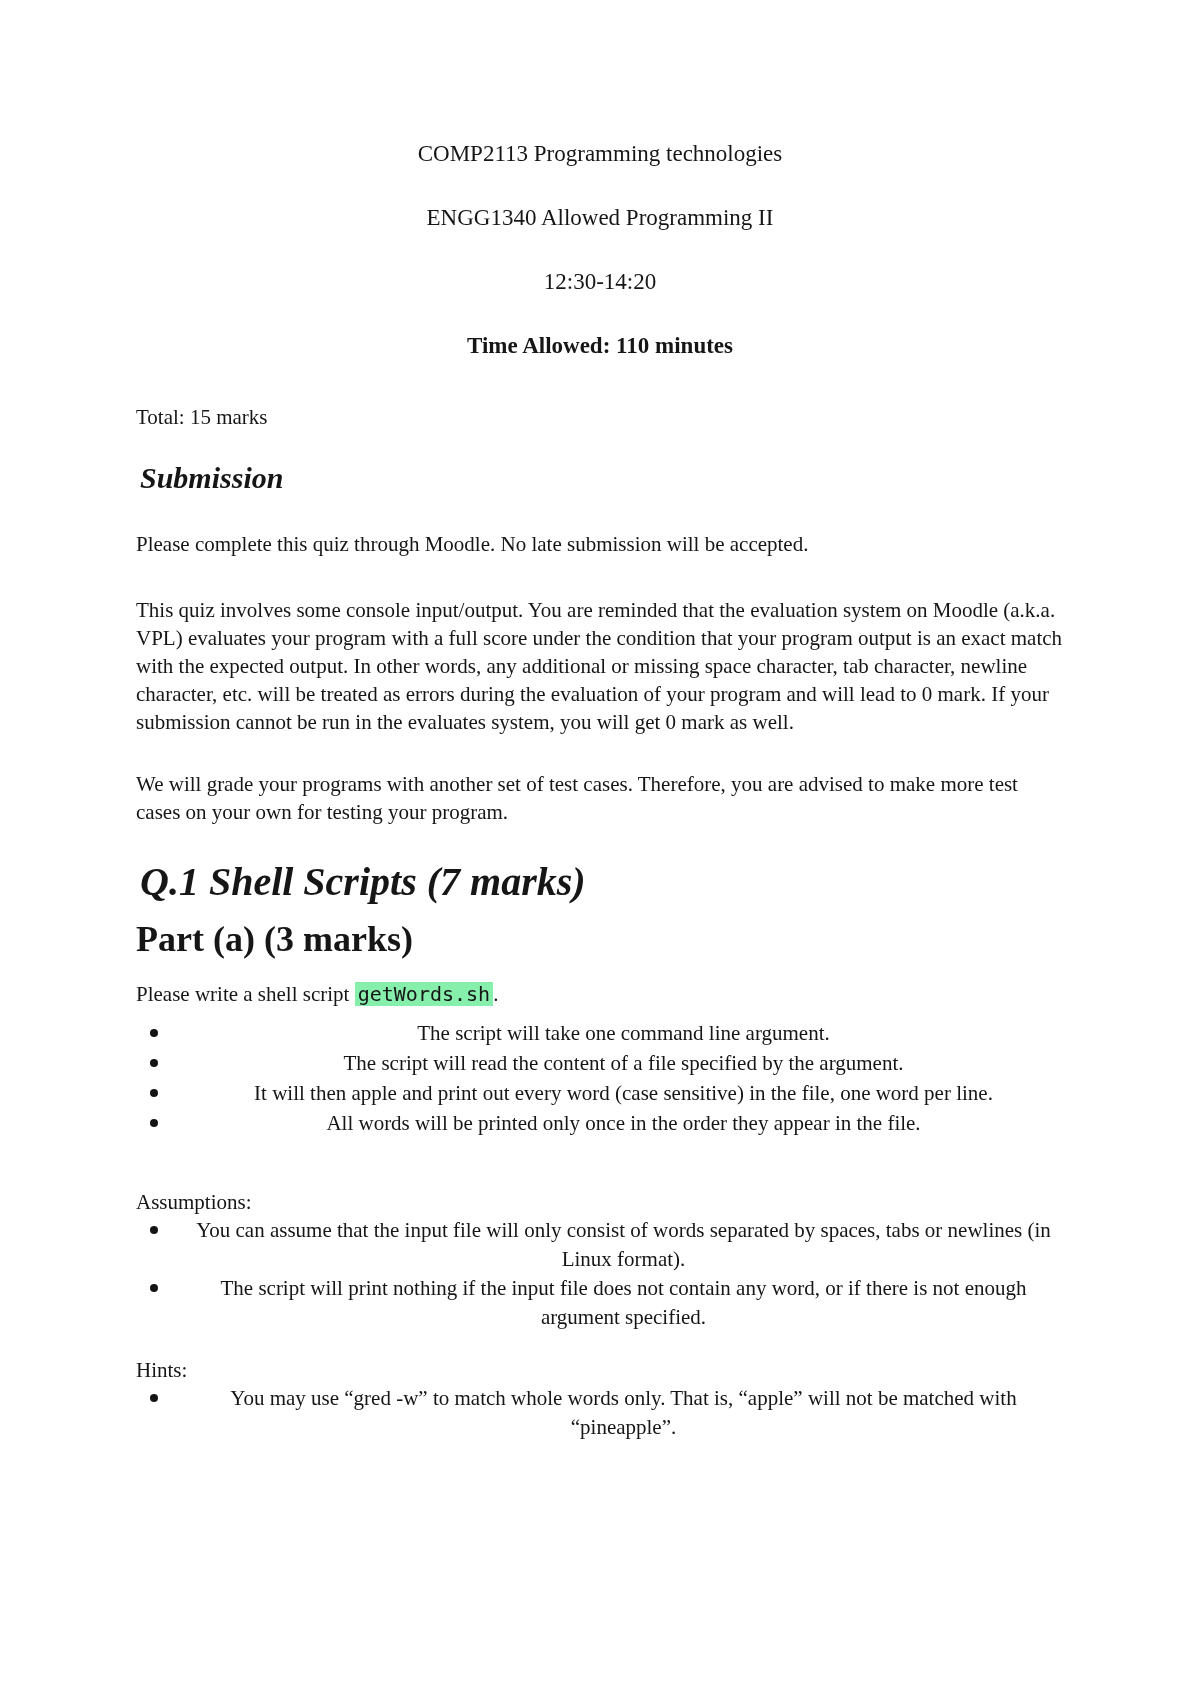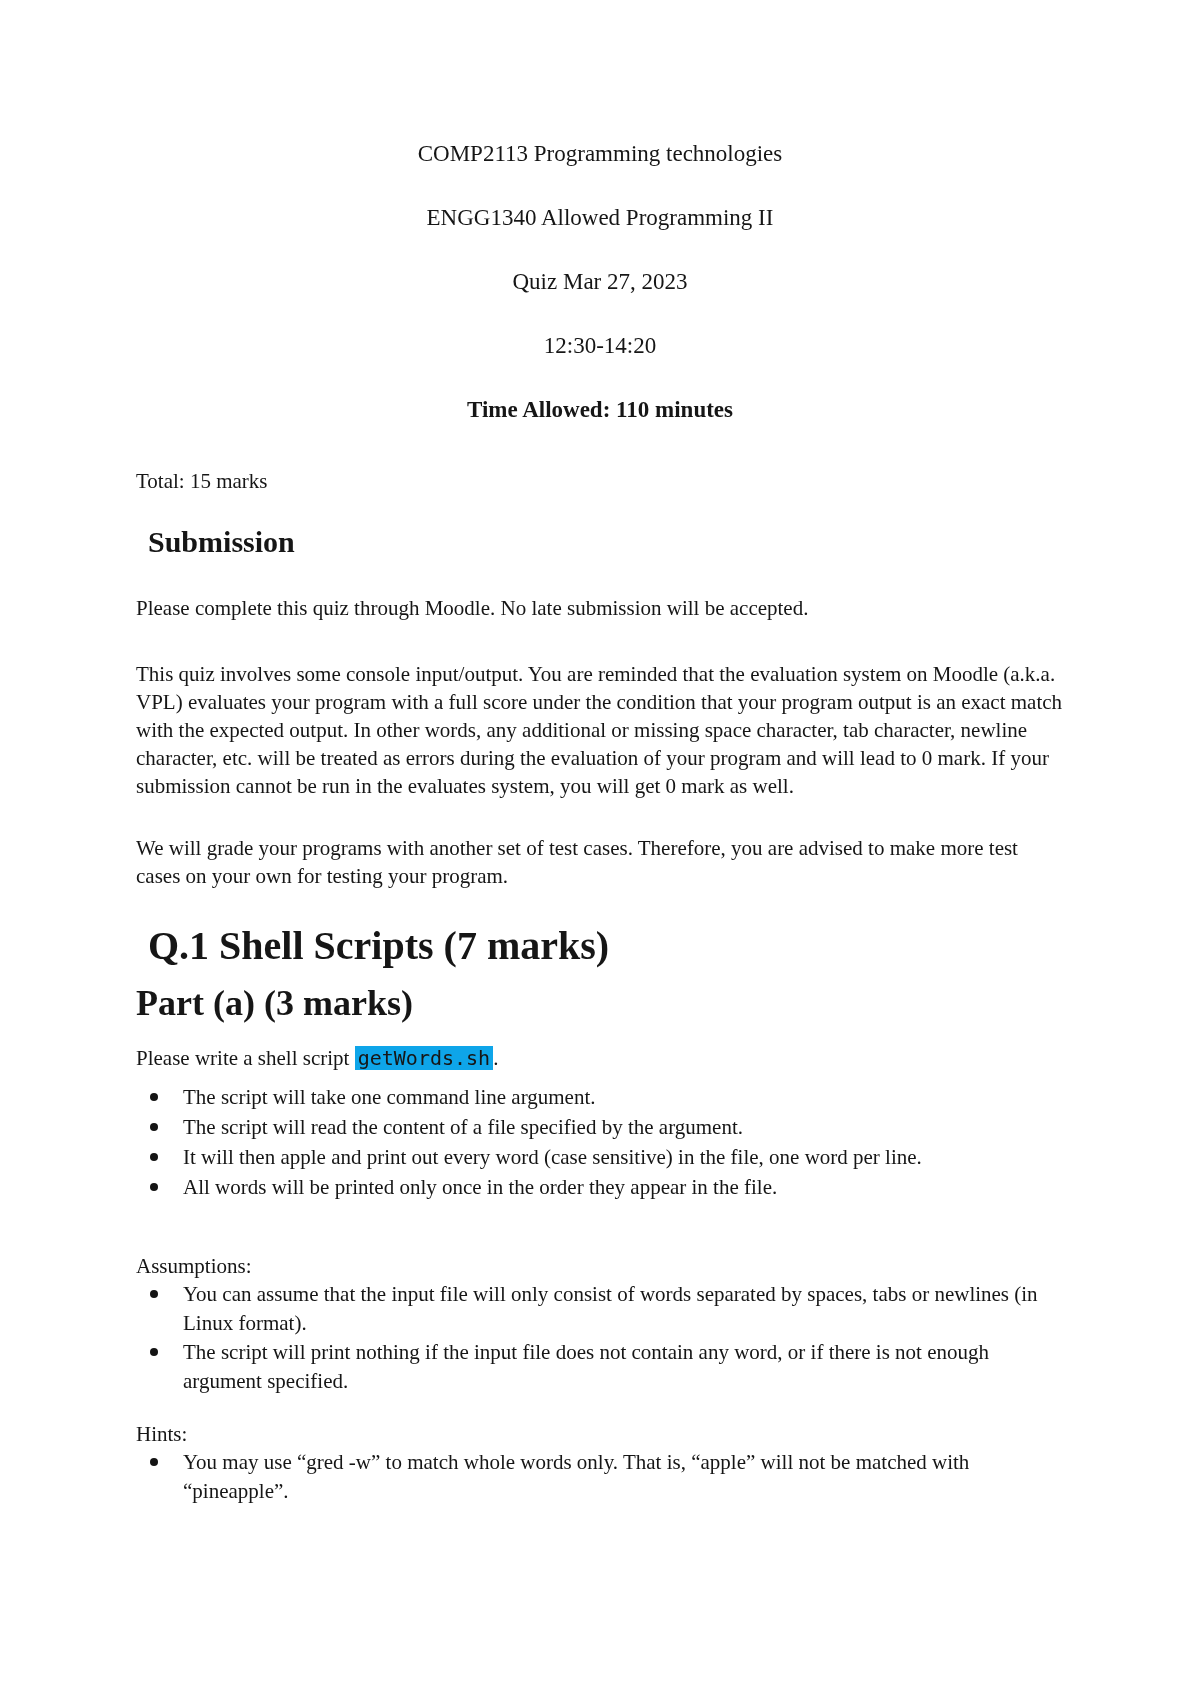--- a/index.html
+++ b/index.html
@@ -29,24 +29,25 @@
     margin: 0 0 36px 0;
   }
   .hline.bold { font-weight: bold; margin-bottom: 0; }
 
   .total-line {
     margin: 44px 0 0 0;
     line-height: 26px;
   }
 
   h2.doc-h2 {
-    margin: 30px 0 0 12px;
+    margin: 30px 0 0 4px;
     font-size: 30px;
     line-height: 36px;
     font-weight: bold;
+    font-style: italic;
   }
   h2.doc-h2.q-heading {
     margin-top: 36px;
     font-size: 40px;
     line-height: 40px;
   }
   h3.doc-h3 {
     margin: 20px 0 0 0;
     font-size: 36px;
     line-height: 34px;
@@ -56,28 +57,29 @@
   p.body-para {
     margin: 34px 0 0 0;
     line-height: 28px;
   }
   p.body-para.wide-gap { margin-top: 38px; }
   p.intro-line { margin: 24px 0 0 0; line-height: 28px; }
 
   code.inline-code {
     font-family: "DejaVu Sans Mono", "Liberation Mono", monospace;
     font-size: 20px;
-    background: #0ea5e9;
+    background: #86efac;
     padding: 0 3px;
   }
 
   ul.doc-list {
     list-style: none;
     margin: 10px 0 0 0;
     padding: 0;
+    text-align: center;
   }
   ul.doc-list li {
     position: relative;
     padding-left: 47px;
     line-height: 30px;
   }
   ul.doc-list li::before {
     content: "";
     position: absolute;
     left: 14px;
@@ -95,21 +97,20 @@
   p.label-line.hints { margin-top: 24px; }
 </style>
 </head>
 <body>
 
 <div class="page">
 
   <header class="doc-header">
     <div class="hline">COMP2113 Programming technologies</div>
     <div class="hline">ENGG1340 Allowed Programming II</div>
-    <div class="hline">Quiz Mar 27, 2023</div>
     <div class="hline">12:30-14:20</div>
     <div class="hline bold">Time Allowed: 110 minutes</div>
   </header>
 
   <p class="total-line">Total: 15 marks</p>
 
   <h2 class="doc-h2">Submission</h2>
 
   <p class="body-para">Please complete this quiz through Moodle. No late submission will be accepted.</p>
   <p class="body-para wide-gap">This quiz involves some console input/output. You are reminded that the evaluation system on Moodle (a.k.a. VPL) evaluates your program with a full score under the condition that your program output is an exact match with the expected output. In other words, any additional or missing space character, tab character, newline character, etc. will be treated as errors during the evaluation of your program and will lead to 0 mark. If your submission cannot be run in the evaluates system, you will get 0 mark as well.</p>

